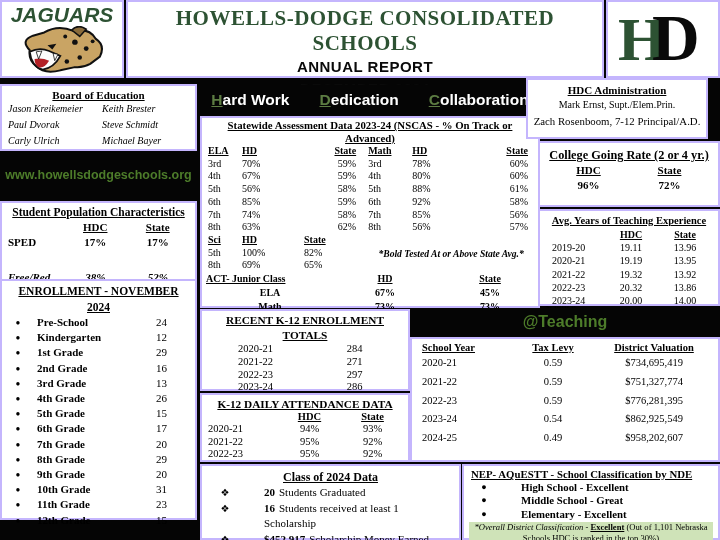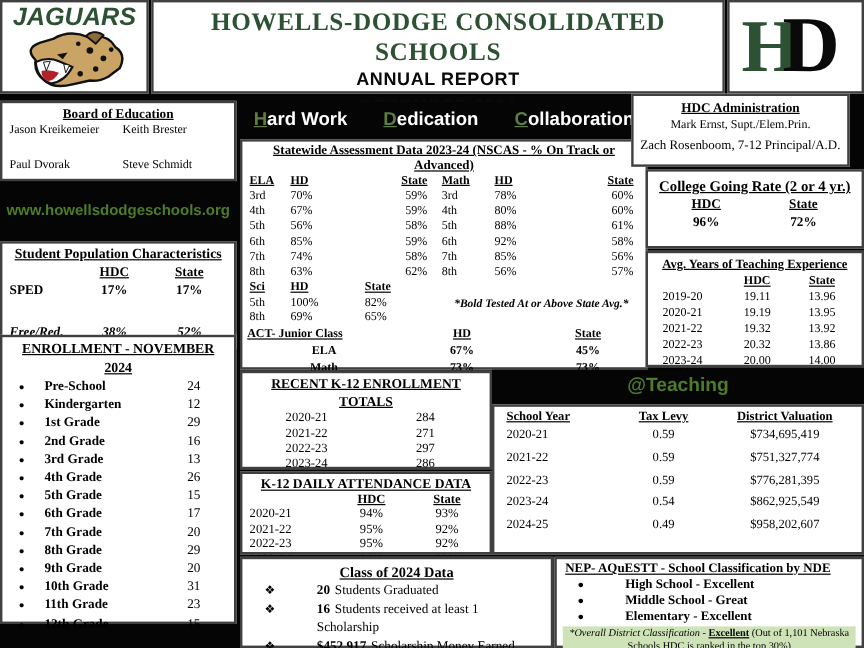--- a/index.html
+++ b/index.html
@@ -6,21 +6,21 @@
     --brand-green:#2d5233;
     --bright-green:#4d7c2a;
     --motto-green:#5d7d43;
     --highlight-green:#cfe3b8;
     --jag-tan:#c9a464;
     --jag-red:#b32025;
   }
   *{box-sizing:border-box;margin:0;padding:0;}
   body{background:#222;font-family:"Liberation Serif","DejaVu Serif",serif;}
   #page{position:relative;width:720px;height:540px;background:#050505;overflow:hidden;}
-  .box{position:absolute;background:#fff;border:2px solid #404040;}
+  .box{position:absolute;background:#fff;border:2px solid #c4b5fd;}
   .banner{position:absolute;background:#050505;display:flex;align-items:center;justify-content:center;}
   .serif{font-family:"Liberation Serif","DejaVu Serif",serif;}
   .u{text-decoration:underline;}
   .b{font-weight:bold;}
   .bold{font-weight:normal;}
 
   
   #box-jaguars{left:0;top:0;width:124px;height:78px;text-align:center;padding-top:2px;}
   .jag-text{font-family:"Liberation Sans","DejaVu Sans",sans-serif;font-weight:bold;font-style:italic;
             font-size:21px;color:var(--brand-green);letter-spacing:0px;line-height:22px;}
@@ -30,21 +30,21 @@
                color:#0a0a0a;line-height:22px;letter-spacing:.5px;}
   #box-hdlogo{left:606px;top:0;width:114px;height:78px;}
   .mono{position:absolute;font-family:"Liberation Serif","DejaVu Serif",serif;font-weight:bold;line-height:1;}
   .mono-h{left:10px;top:6px;font-size:62px;color:var(--brand-green);}
   .mono-d{left:44px;top:3px;font-size:66px;color:#0a0a0a;}
 
   
   #box-board{left:0;top:84px;width:197px;height:67px;padding:2px 6px;}
   .box-title{font-weight:bold;text-decoration:underline;text-align:center;}
   #box-board .box-title{font-size:11px;line-height:14px;}
-  .board-grid{display:grid;grid-template-columns:52% 48%;row-gap:16px;font-size:10px;line-height:13px;}
+  .board-grid{display:grid;grid-template-columns:52% 48%;row-gap:3px;font-size:10px;line-height:13px;font-style:italic;}
   #box-website{left:0;top:151px;width:197px;height:48px;}
   #box-website .url{font-family:"Liberation Sans","DejaVu Sans",sans-serif;font-weight:bold;font-size:12.5px;color:var(--bright-green);}
   #box-studentpop{left:0;top:201px;width:197px;height:90px;padding:2px 6px;font-weight:bold;}
   #box-studentpop .box-title{font-size:11.5px;line-height:15px;}
   .sp-grid{display:grid;grid-template-columns:56px 1fr 1fr;font-size:11px;line-height:15px;}
   .sp-grid .c{text-align:center;}
   .sp-row2{margin-top:20px;font-style:italic;}
   #box-enrollment{left:0;top:279px;width:197px;height:241px;padding:2px 5px;}
   #box-enrollment .box-title{font-size:11.5px;line-height:16px;}
   .enr-row{display:grid;grid-template-columns:22px 1fr 34px;font-size:11px;line-height:15.2px;}

